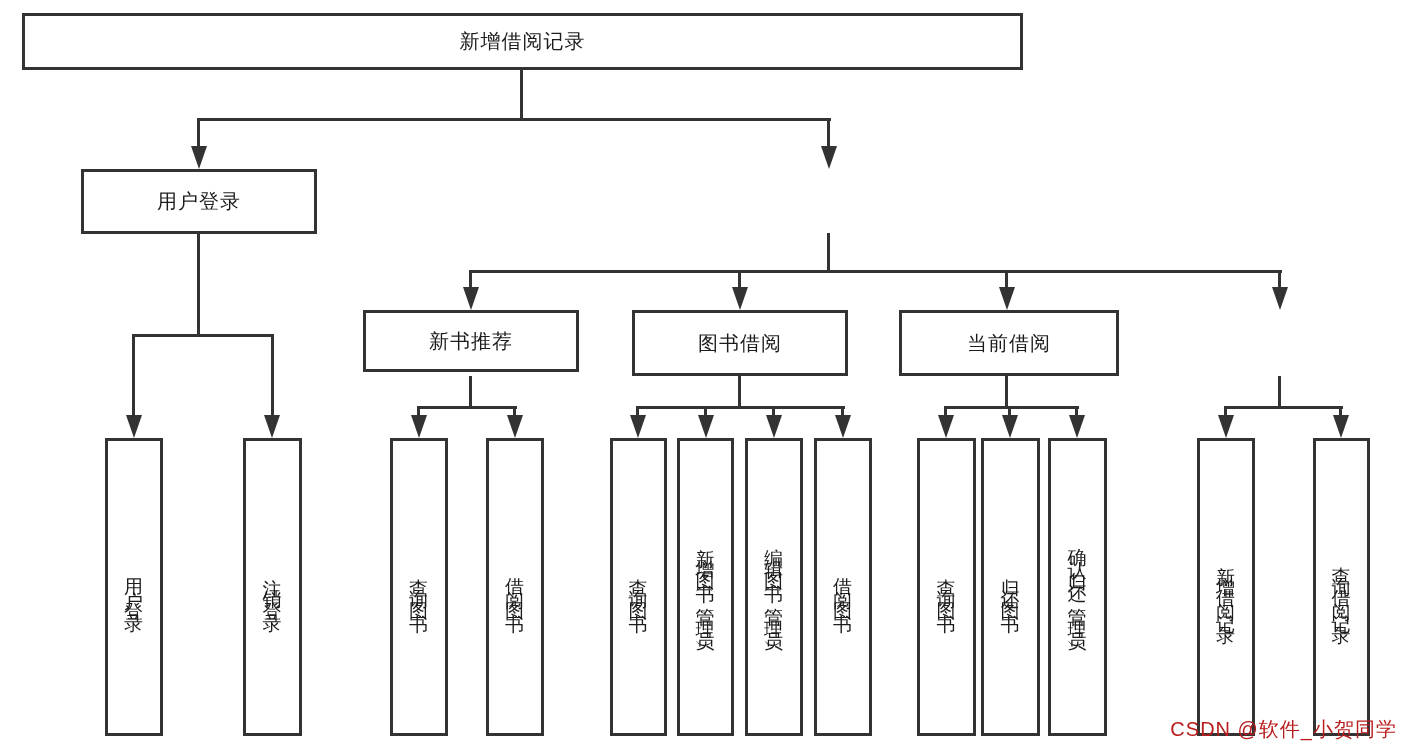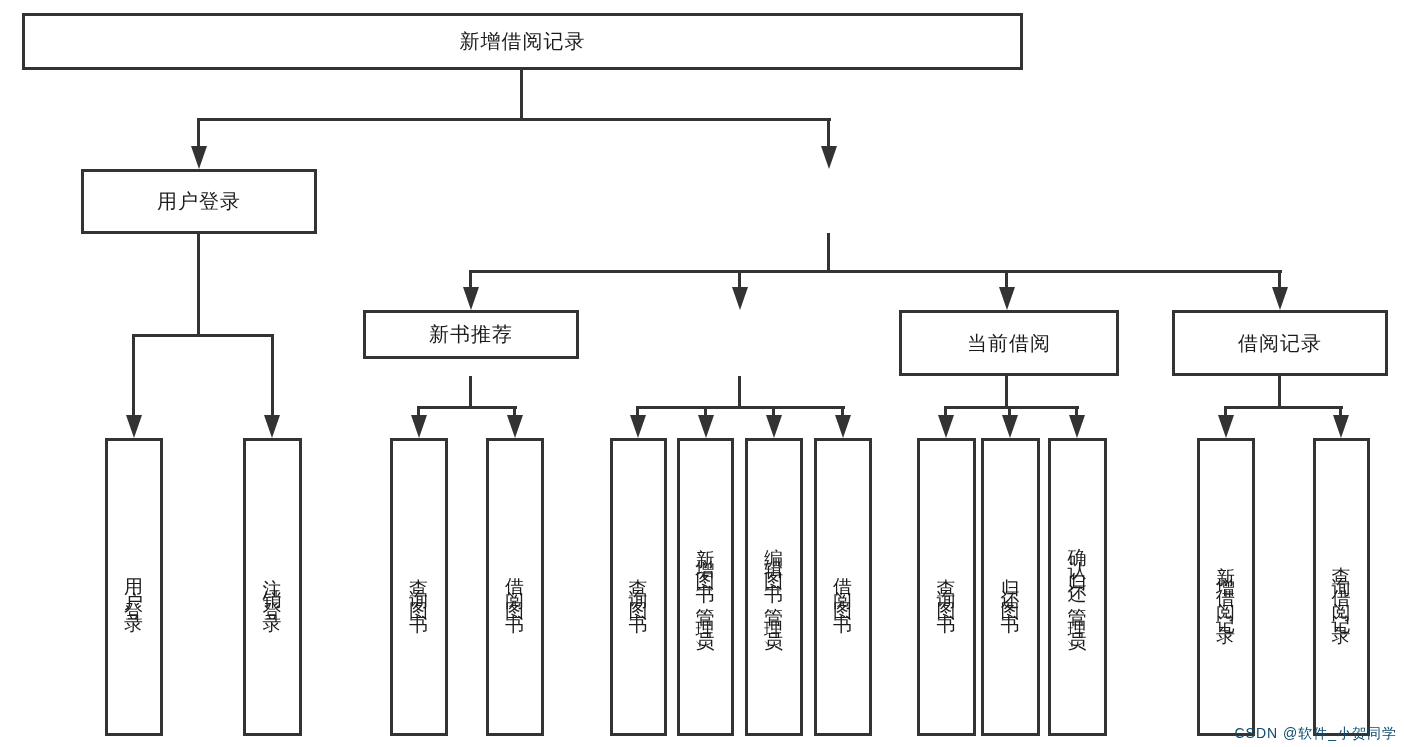--- a/index.html
+++ b/index.html
@@ -21,63 +21,63 @@
   .vl{position:absolute;width:3px;background:#333333;}
   .arrow{
     position:absolute;width:0;height:0;
     border-left:8px solid transparent;border-right:8px solid transparent;
     border-top:23px solid #333333;
   }
   
   #n-root{left:22px;top:13px;width:1001px;height:57px;}
   #n-user-login{left:81px;top:169px;width:236px;height:65px;}
   #n-book-mgmt{left:712px;top:169px;width:235px;height:65px;}
-  #n-new-book{left:363px;top:310px;width:216px;height:49px;}
+  #n-new-book{left:363px;top:310px;width:216px;height:62px;}
   #n-book-borrow{left:632px;top:310px;width:216px;height:66px;}
   #n-cur-borrow{left:899px;top:310px;width:220px;height:66px;}
   #n-borrow-rec{left:1172px;top:310px;width:216px;height:66px;}
   #n-a1{left:105px;top:438px;width:58px;height:298px;}
   #n-a2{left:243px;top:438px;width:59px;height:298px;}
   #n-b1{left:390px;top:438px;width:58px;height:298px;}
   #n-b2{left:486px;top:438px;width:58px;height:298px;}
   #n-c1{left:610px;top:438px;width:57px;height:298px;}
   #n-c2{left:677px;top:438px;width:57px;height:298px;}
   #n-c3{left:745px;top:438px;width:58px;height:298px;}
   #n-c4{left:814px;top:438px;width:58px;height:298px;}
   #n-d1{left:917px;top:438px;width:59px;height:298px;}
   #n-d2{left:981px;top:438px;width:59px;height:298px;}
   #n-d3{left:1048px;top:438px;width:59px;height:298px;}
   #n-e1{left:1197px;top:438px;width:58px;height:298px;}
   #n-e2{left:1313px;top:438px;width:57px;height:298px;}
   #watermark{
-    position:absolute;right:8px;bottom:4px;font-size:14px;color:#0c4a6e;
+    position:absolute;right:8px;bottom:4px;font-size:20px;color:#b91c1c;
     letter-spacing:1px;white-space:nowrap;
   }
 </style>
 </head>
 <body>
 
 <div id="canvas">
 
   <div class="node hnode" id="n-root">
     <span>新增借阅记录</span>
   </div>
 
   <div class="node hnode" id="n-user-login">
     <span>用户登录</span>
   </div>
 
   <div class="node hnode" id="n-new-book">
     <span>新书推荐</span>
   </div>
+  <div class="node hnode" id="n-book-borrow">
+    <span>图书借阅</span>
+  </div>
   <div class="node hnode" id="n-cur-borrow">
     <span>当前借阅</span>
-  </div>
-  <div class="node hnode" id="n-borrow-rec">
-    <span>借阅记录</span>
   </div>
 
   <div class="node vnode" id="n-a1">
     <span class="vlabel">用户登录</span>
   </div>
   <div class="node vnode" id="n-a2">
     <span class="vlabel">注销登录</span>
   </div>
 
   <div class="node vnode" id="n-b1">

